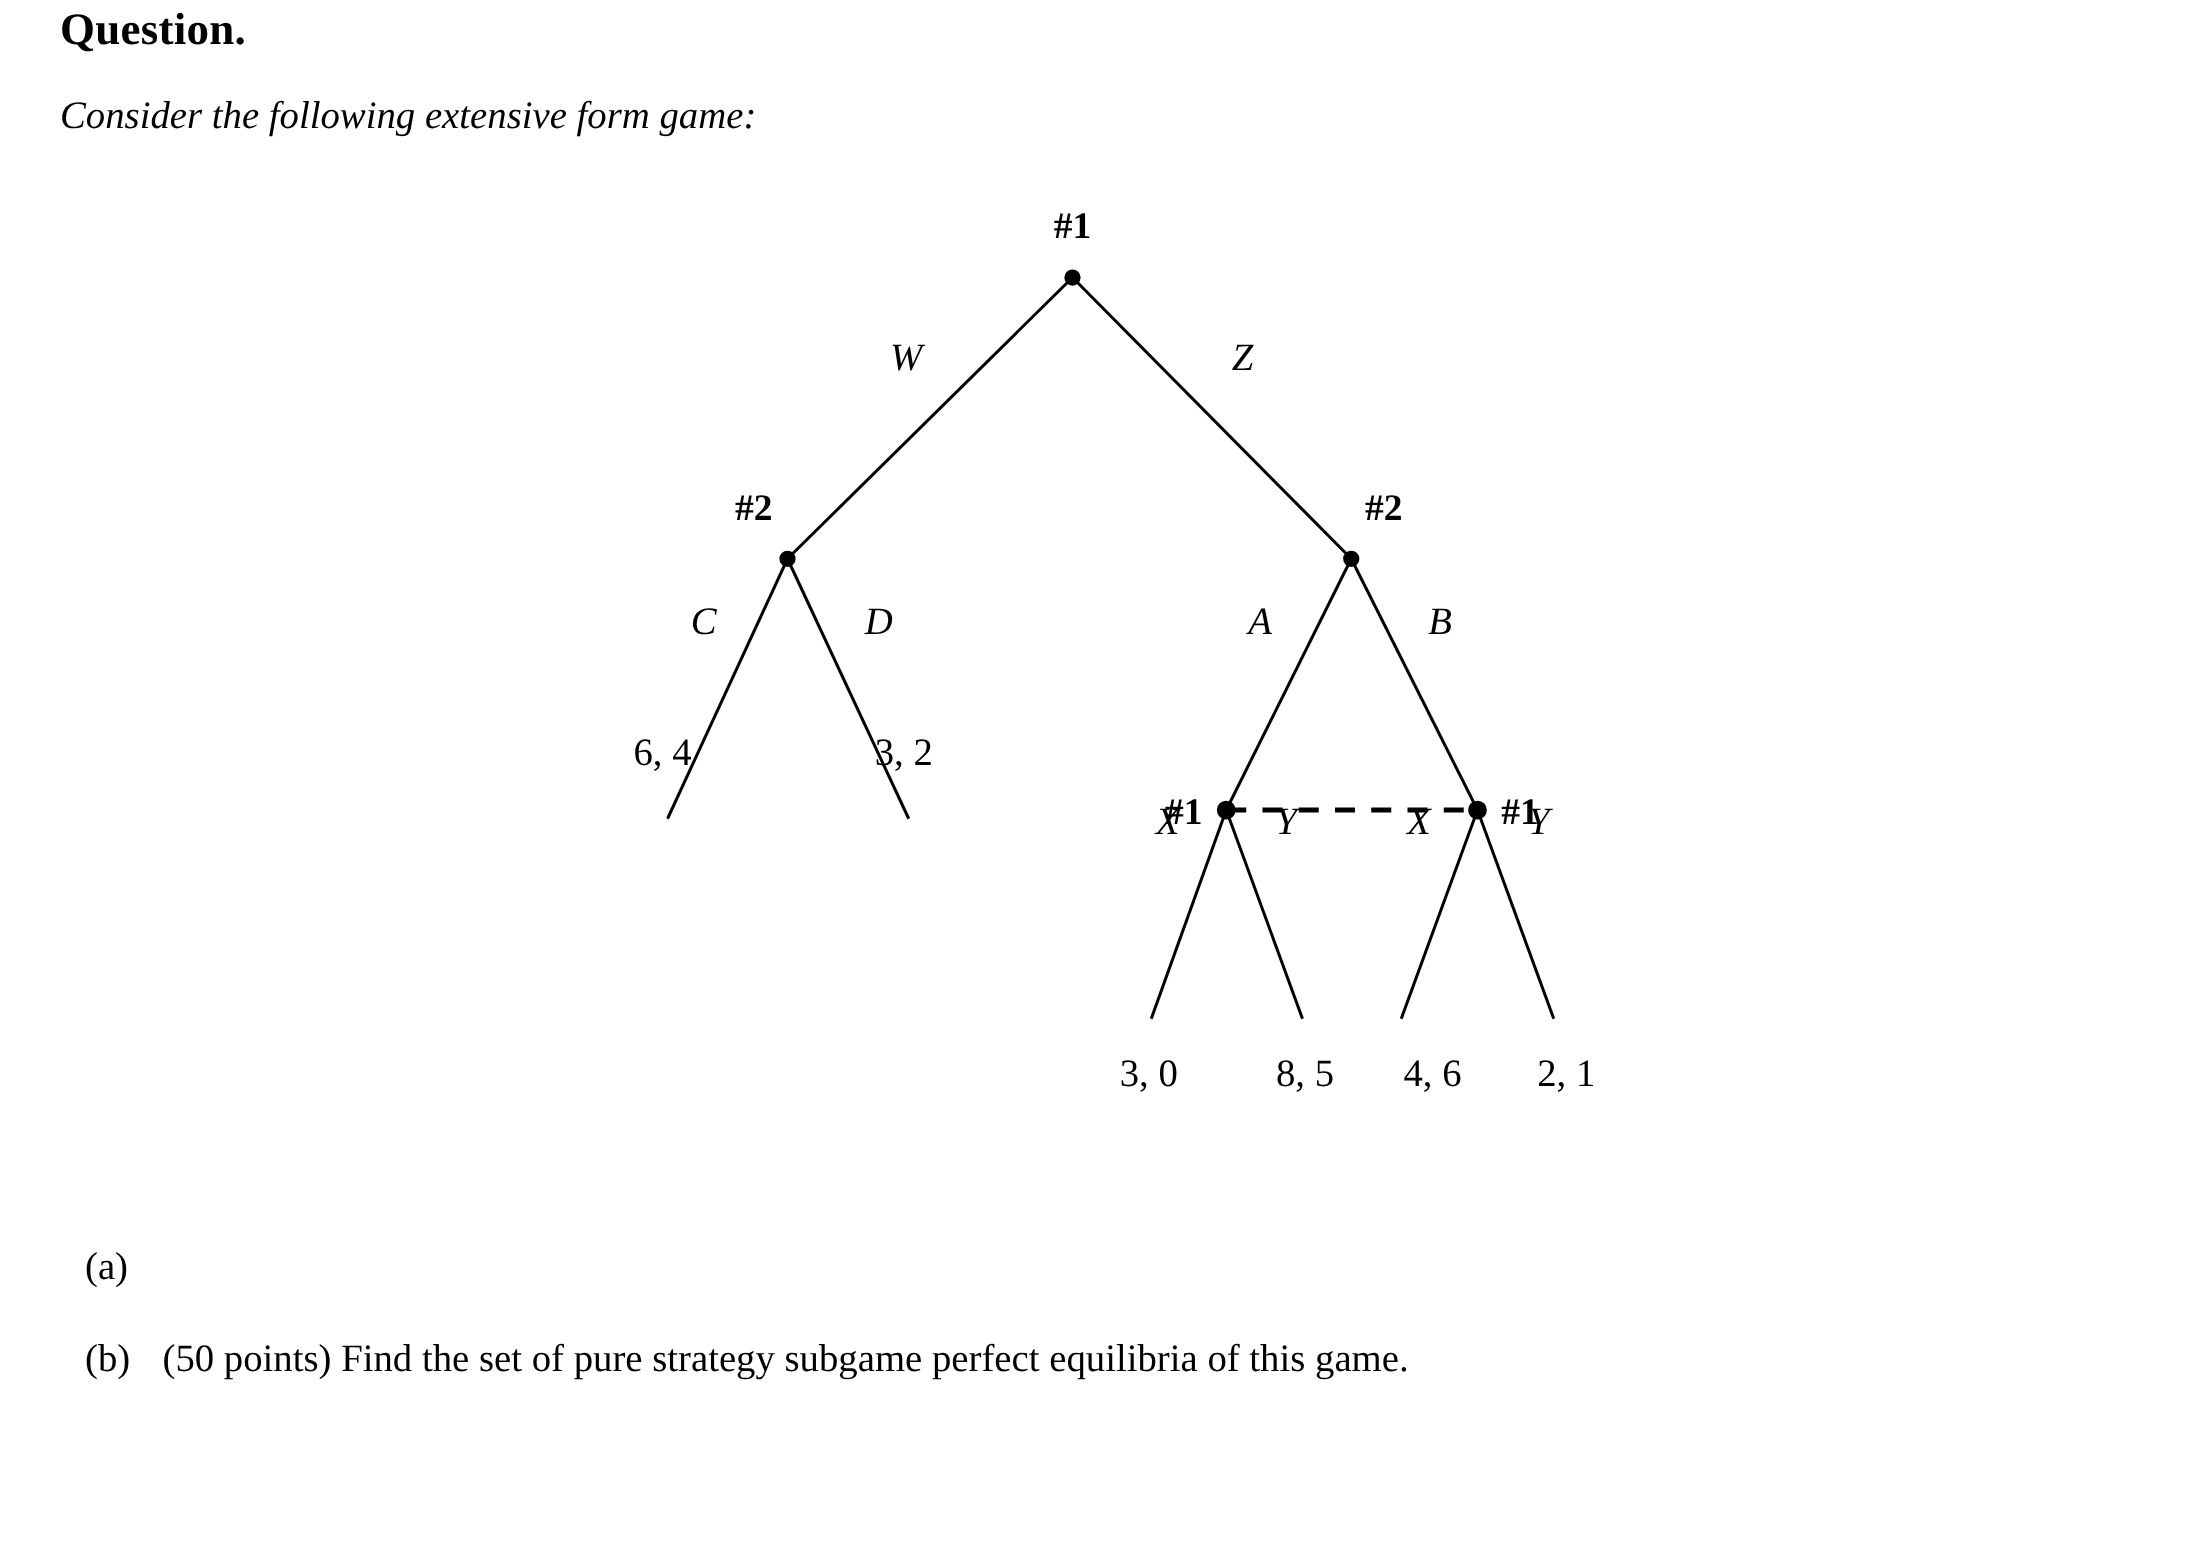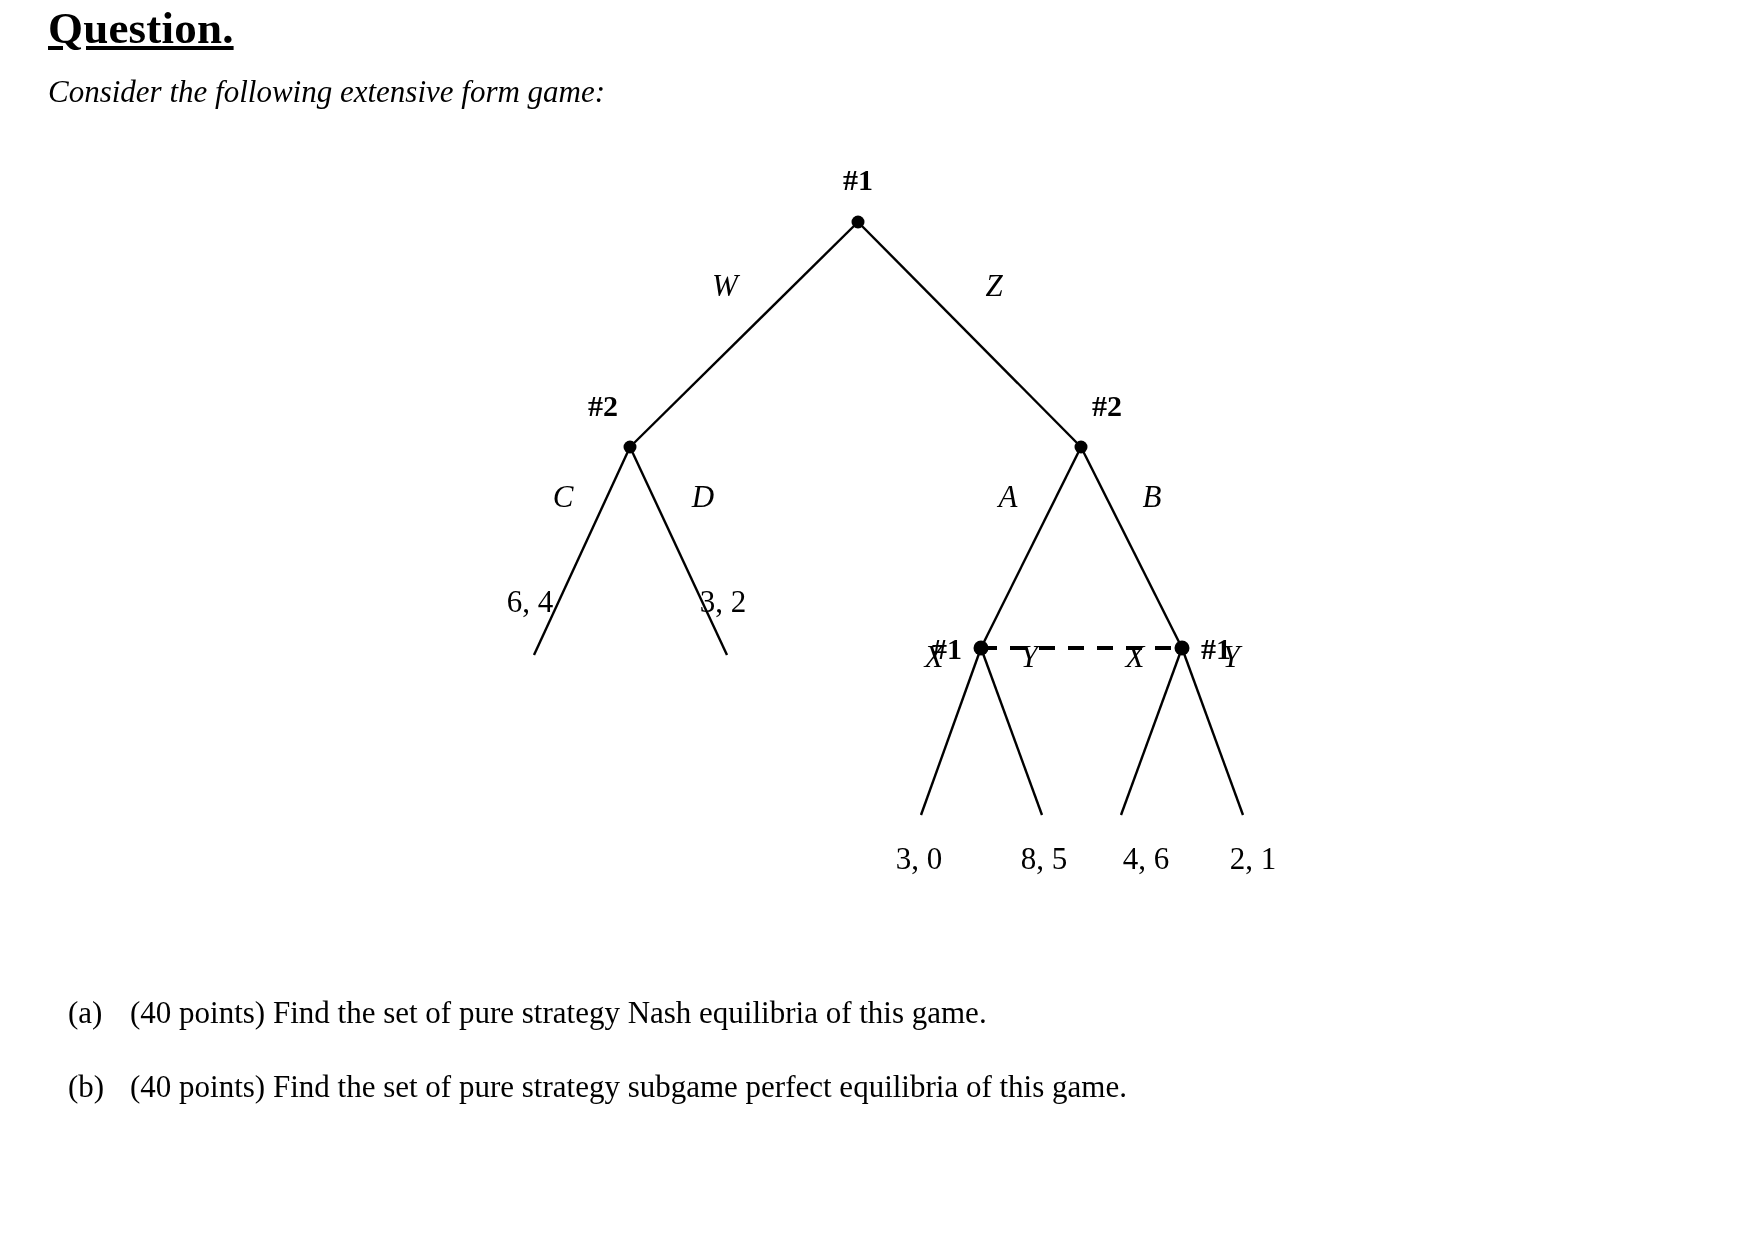--- a/index.html
+++ b/index.html
@@ -9,23 +9,22 @@
     background:#ffffff;
     font-family:"Liberation Serif","DejaVu Serif",serif;
     color:#000000;
     overflow:hidden;
     position:relative;
   }
   .page{position:absolute;inset:0;}
 
   .q-title{
     position:absolute;left:48px;top:2px;
-    font-size:45px;font-weight:bold;
+    font-size:36px;font-weight:bold;
     letter-spacing:0.2px;
-    text-decoration:underline;
   }
   .q-intro{
     position:absolute;left:48px;top:74px;
     font-size:31px;
     font-style:italic;
   }
 
   .tree-wrap{
     position:absolute;left:0;top:150px;
     width:1760px;height:760px;
@@ -128,21 +127,20 @@
       <text class="lbl-payoff" x="1044" y="719" text-anchor="middle">8, 5</text>
       <text class="lbl-payoff" x="1146" y="719" text-anchor="middle">4, 6</text>
       <text class="lbl-payoff" x="1253" y="719" text-anchor="middle">2, 1</text>
 
     </svg>
   </div>
 
   <div class="parts">
     <div class="part-row">
       <span class="part-tag">(a)</span>
-      <span class="part-text">(40 points) Find the set of pure strategy Nash equilibria of this game.</span>
     </div>
     <div class="part-row">
       <span class="part-tag">(b)</span>
-      <span class="part-text">(40 points) Find the set of pure strategy subgame perfect equilibria of this game.</span>
+      <span class="part-text">(50 points) Find the set of pure strategy subgame perfect equilibria of this game.</span>
     </div>
   </div>
 
 </div>
 
 </body></html>

